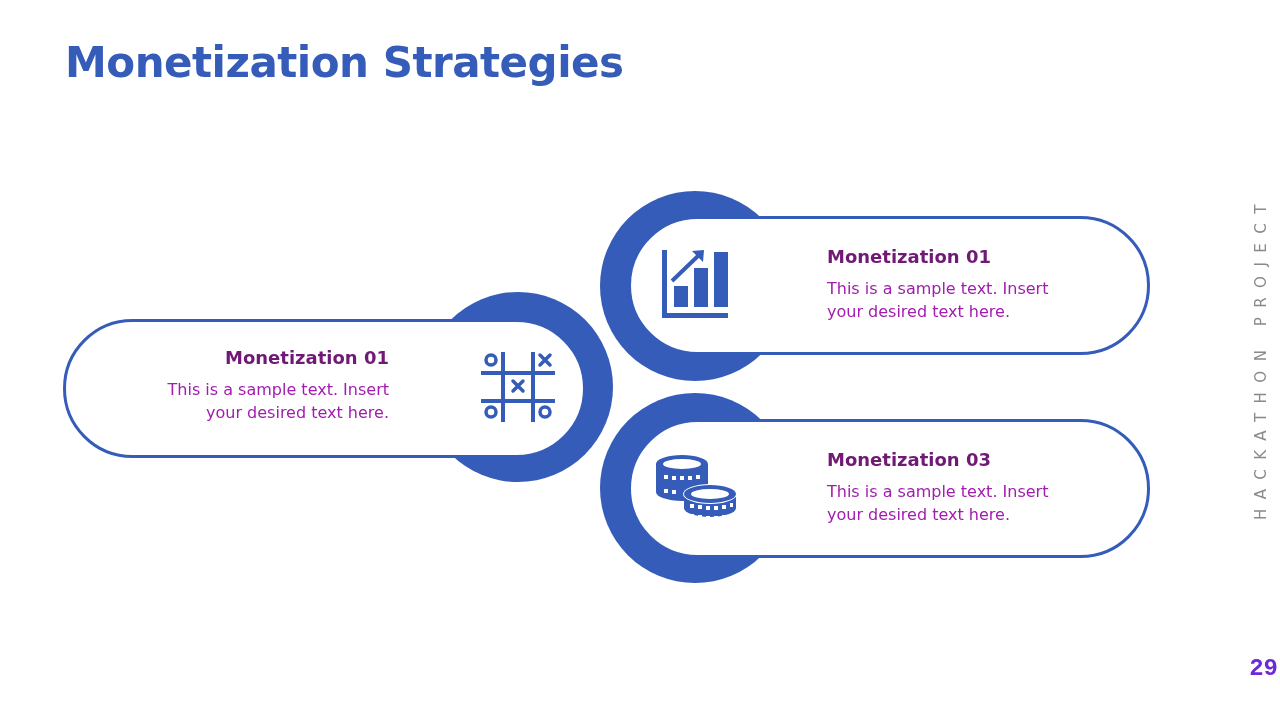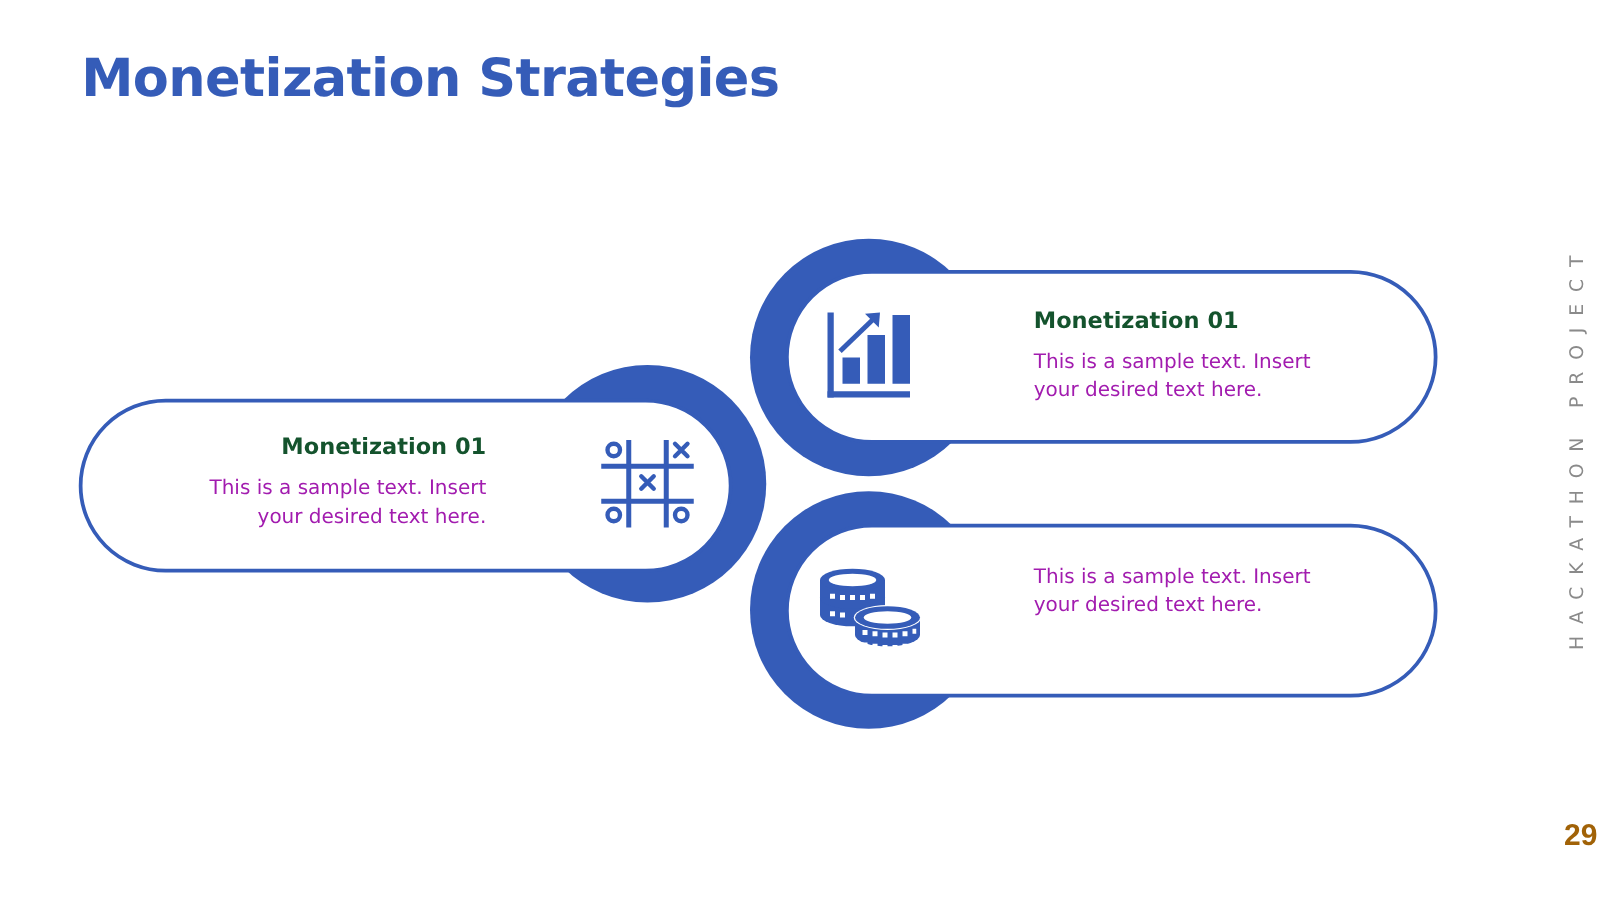--- a/index.html
+++ b/index.html
@@ -20,38 +20,38 @@
     }
     .pill {
       position: absolute; box-sizing: border-box; height: 139px;
       border: 3px solid #355CB8; border-radius: 70px; background: #ffffff;
     }
     .icon-box { position: absolute; width: 80px; height: 80px; }
     .icon-box svg { width: 100%; height: 100%; display: block; }
     .card-text { position: absolute; width: 260px; }
     .card-heading {
       font-family: "DejaVu Sans", sans-serif; font-weight: bold; font-size: 18px;
-      color: #14532d; margin-bottom: 10px; white-space: nowrap;
+      color: #701a75; margin-bottom: 10px; white-space: nowrap;
     }
     .card-body {
       font-family: "DejaVu Sans", sans-serif; font-size: 16px; line-height: 23px;
       color: #a21caf; width: 240px;
     }
     .right { text-align: right; }
     .right .card-body { margin-left: auto; }
     .side-label {
       position: absolute; left: 1252px; top: 520px;
       transform: rotate(-90deg); transform-origin: 0 0;
       font-family: "DejaVu Sans", sans-serif; font-size: 15px;
       letter-spacing: 9.5px; color: #8a8a8a; white-space: nowrap;
     }
     .page-num {
       position: absolute; right: 2px; top: 655px;
-      font-family: Liberation Sans, sans-serif; font-weight: bold; font-size: 24px;
-      color: #a16207;
+      font-family: Liberation Mono, monospace; font-weight: bold; font-size: 24px;
+      color: #6d28d9;
     }
   </style>
 </head>
 <body>
 
 <div class="slide">
 
   <div class="title">Monetization Strategies</div>
 
   <div class="circle" style="left:600px; top:191px;"></div>
@@ -127,18 +127,19 @@
           <rect x="76" y="51" width="3" height="4"></rect>
         <rect x="36" y="62" width="4" height="3"></rect>
           <rect x="44" y="63" width="4" height="3"></rect>
         <rect x="52" y="64" width="4" height="3"></rect>
           <rect x="60" y="64" width="4" height="3"></rect>
           <rect x="68" y="63" width="4" height="3"></rect>
       </g>
     </svg>
   </div>
   <div class="card-text" style="left:827px; top:449px;">
+    <div class="card-heading">Monetization 03</div>
     <div class="card-body">This is a sample text. Insert your desired text here.</div>
   </div>
 
   <div class="side-label">HACKATHON PROJECT</div>
   <div class="page-num">29</div>
 </div>
 
 </body></html>

